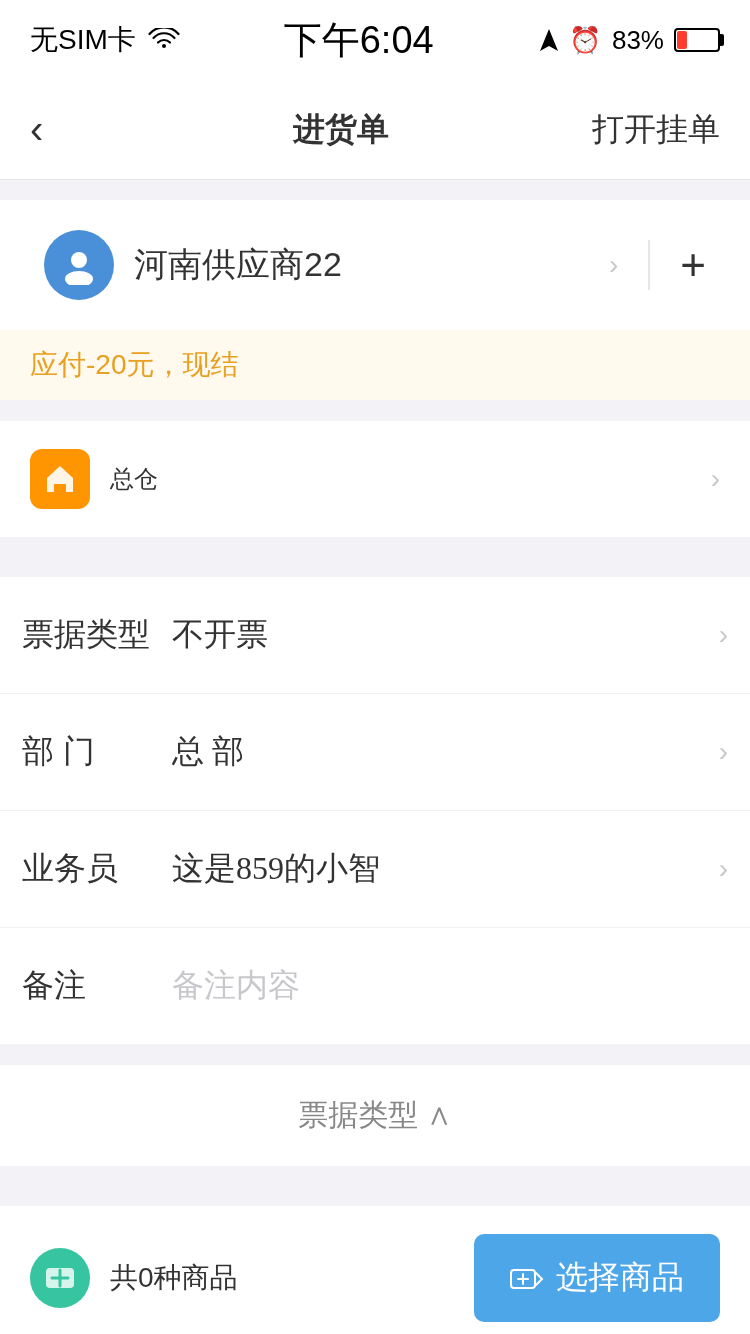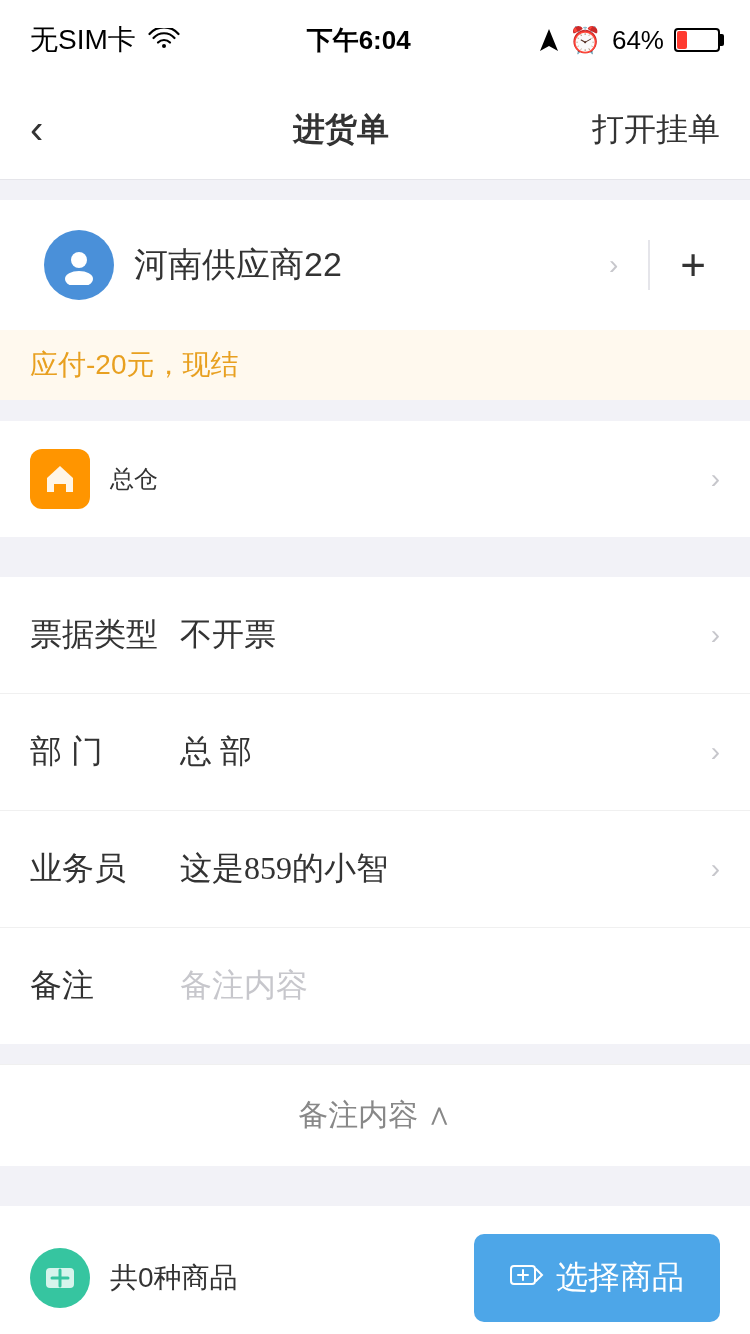--- a/index.html
+++ b/index.html
@@ -19,21 +19,21 @@
       height: 80px;
       background: #fff;
       display: flex;
       align-items: center;
       justify-content: space-between;
       padding: 0 30px;
       font-size: 28px;
       color: #000;
     }
     .status-left { display: flex; align-items: center; gap: 12px; }
-    .status-center { font-size: 26px; font-weight: 700; }
+    .status-center { font-size: 38px; font-weight: 400; }
     .status-right { display: flex; align-items: center; gap: 10px; font-size: 26px; }
     .battery-icon {
       display: inline-block;
       width: 46px;
       height: 24px;
       border: 2px solid #000;
       border-radius: 4px;
       position: relative;
     }
     .battery-icon::after {
@@ -174,21 +174,21 @@
     }
 
     
     .info-section {
       background: #fff;
       margin-top: 20px;
     }
     .info-row {
       display: flex;
       align-items: center;
-      padding: 36px 30px;
+      padding: 36px 22px;
       border-bottom: 1px solid #f0f0f0;
     }
     .info-row:last-child { border-bottom: none; }
     .info-label {
       font-size: 32px;
       color: #333;
       width: 130px;
       flex-shrink: 0;
     }
     .info-value {
@@ -238,21 +238,21 @@
       color: #333;
     }
     .select-btn {
       background: #4da6e8;
       color: #fff;
       border: none;
       border-radius: 10px;
       padding: 22px 36px;
       font-size: 32px;
       display: flex;
-      align-items: center;
+      align-items: flex-end;
       gap: 12px;
       cursor: pointer;
     }
     .select-btn-icon {
       font-size: 30px;
     }
   </style>
 </head>
 <body>
 
@@ -265,21 +265,21 @@
       <path d="M5.5 10a14 14 0 0 1 21 0" stroke="#000" stroke-width="2.2" fill="none" stroke-linecap="round"></path>
       <path d="M1.5 6a19 19 0 0 1 29 0" stroke="#000" stroke-width="2.2" fill="none" stroke-linecap="round"></path>
     </svg>
   </div>
   <div class="status-center">下午6:04</div>
   <div class="status-right">
     <svg width="22" height="26" viewBox="0 0 22 26" fill="none">
       <path d="M11 2L2 24l9-5 9 5L11 2z" fill="#000"></path>
     </svg>
     <span>⏰</span>
-    <span>64%</span>
+    <span>83%</span>
     <span class="battery-icon">
       <span class="battery-fill"></span>
     </span>
   </div>
 </div>
 
 <div class="nav-bar">
   <span class="nav-back">‹</span>
   <span class="nav-title">进货单</span>
   <span class="nav-action">打开挂单</span>
@@ -336,21 +336,21 @@
     <span class="info-label">业务员</span>
     <span class="info-value">这是859的小智</span>
     <span class="row-arrow">›</span>
   </div>
   <div class="info-row">
     <span class="info-label">备注</span>
     <span class="info-value placeholder">备注内容</span>
   </div>
 </div>
 
-<div class="collapse-row">备注内容 ∧</div>
+<div class="collapse-row">票据类型 ∧</div>
 
 <div class="section-gap"></div>
 
 <div class="bottom-section">
   <div class="product-icon">
     <svg width="36" height="36" viewBox="0 0 36 36" fill="none">
       <rect x="4" y="8" width="28" height="20" rx="4" fill="#fff" opacity="0.8"></rect>
       <path d="M10 18h16M18 10v16" stroke="#36c5a0" stroke-width="3" stroke-linecap="round"></path>
     </svg>
   </div>

